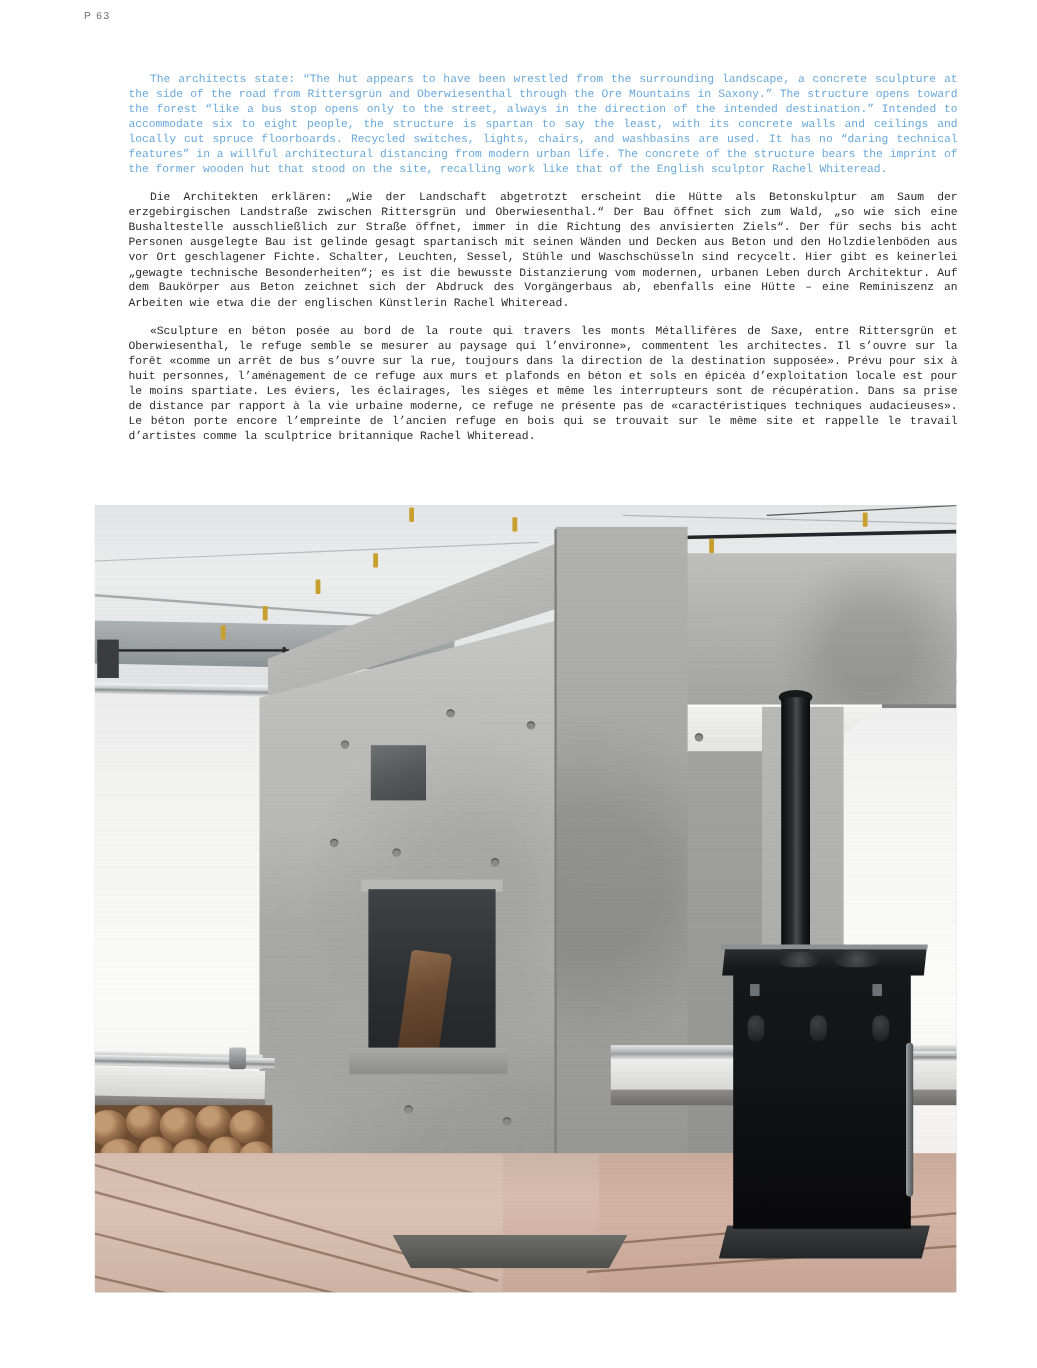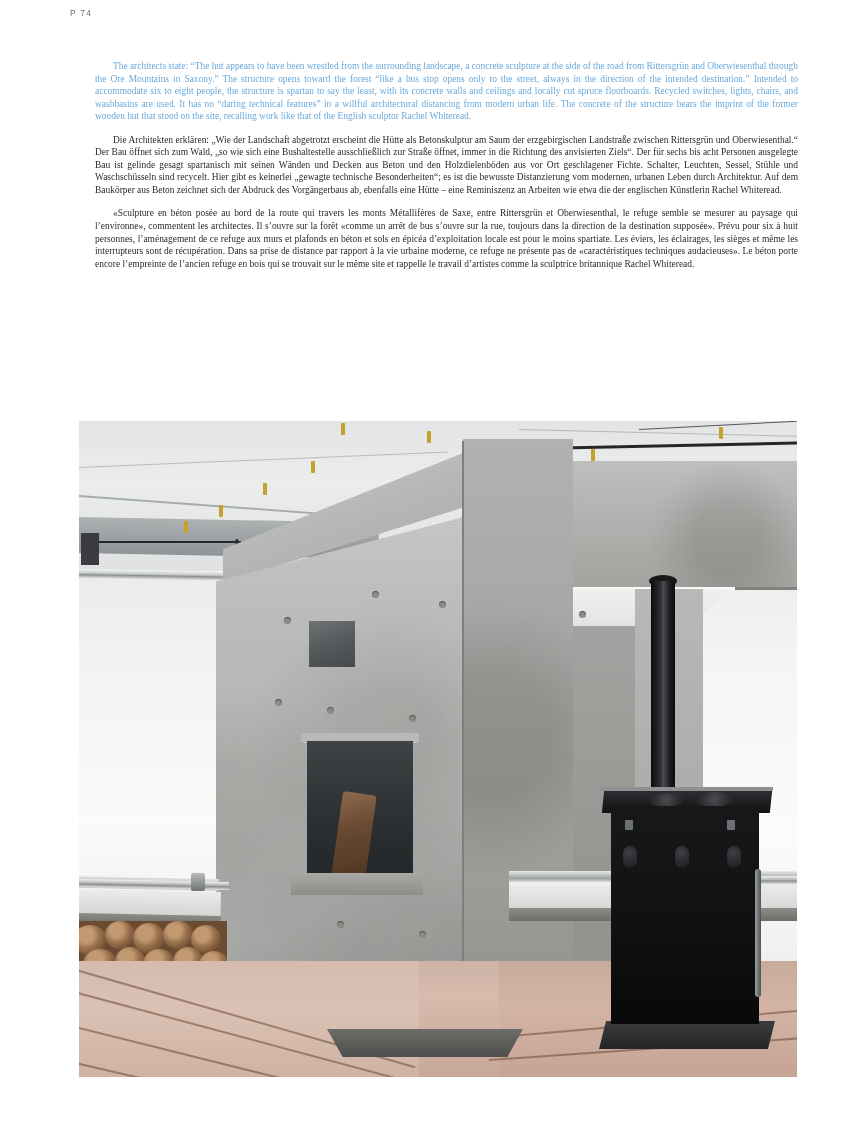--- a/index.html
+++ b/index.html
@@ -31,22 +31,22 @@
     position: absolute;
     left: 95px;
     top: 60px;
     width: 703px;
   }
   .para {
     text-align: justify;
     font-size: 9.45px;
     line-height: 12.55px;
     text-indent: 18px;
-    margin: 0 0 11px 0;
-    font-family: Liberation Serif, serif;
+    margin: 0 0 11px 12px;
+    font-family: Liberation Mono, monospace;
     word-spacing: -0.1px;
   }
   .para.en {
     color: #6aa9db;
   }
   .para.de,
   .para.fr {
     color: #2a2a2d;
   }
   .para.fr {
@@ -485,21 +485,21 @@
     position: absolute;
     inset: 0;
     background:
       repeating-linear-gradient(0deg, rgba(0,0,0,0.012) 0 1px, transparent 1px 3px);
     pointer-events: none;
   }
 </style>
 </head>
 <body>
 
-<div class="page-folio">P 74</div>
+<div class="page-folio">P 63</div>
 
 <div class="text-column">
 
   <p class="para en">The architects state: “The hut appears to have been wrestled from the surrounding landscape, a concrete sculpture at the side of the road from Rittersgrün and Oberwiesenthal through the Ore Mountains in Saxony.” The structure opens toward the forest “like a bus stop opens only to the street, always in the direction of the intended destination.” Intended to accommodate six to eight people, the structure is spartan to say the least, with its concrete walls and ceilings and locally cut spruce floorboards. Recycled switches, lights, chairs, and washbasins are used. It has no “daring technical features” in a willful architectural distancing from modern urban life. The concrete of the structure bears the imprint of the former wooden hut that stood on the site, recalling work like that of the English sculptor Rachel Whiteread.</p>
 
   <p class="para de">Die Architekten erklären: „Wie der Landschaft abgetrotzt erscheint die Hütte als Betonskulptur am Saum der erzgebirgischen Landstraße zwischen Rittersgrün und Oberwiesenthal.“ Der Bau öffnet sich zum Wald, „so wie sich eine Bushaltestelle ausschließlich zur Straße öffnet, immer in die Richtung des anvisierten Ziels“. Der für sechs bis acht Personen ausgelegte Bau ist gelinde gesagt spartanisch mit seinen Wänden und Decken aus Beton und den Holzdielenböden aus vor Ort geschlagener Fichte. Schalter, Leuchten, Sessel, Stühle und Waschschüsseln sind recycelt. Hier gibt es keinerlei „gewagte technische Besonderheiten“; es ist die bewusste Distanzierung vom modernen, urbanen Leben durch Architektur. Auf dem Baukörper aus Beton zeichnet sich der Abdruck des Vorgängerbaus ab, ebenfalls eine Hütte – eine Reminiszenz an Arbeiten wie etwa die der englischen Künstlerin Rachel Whiteread.</p>
 
   <p class="para fr">«Sculpture en béton posée au bord de la route qui travers les monts Métallifères de Saxe, entre Rittersgrün et Oberwiesenthal, le refuge semble se mesurer au paysage qui l’environne», commentent les architectes. Il s’ouvre sur la forêt «comme un arrêt de bus s’ouvre sur la rue, toujours dans la direction de la destination supposée». Prévu pour six à huit personnes, l’aménagement de ce refuge aux murs et plafonds en béton et sols en épicéa d’exploitation locale est pour le moins spartiate. Les éviers, les éclairages, les sièges et même les interrupteurs sont de récupération. Dans sa prise de distance par rapport à la vie urbaine moderne, ce refuge ne présente pas de «caractéristiques techniques audacieuses». Le béton porte encore l’empreinte de l’ancien refuge en bois qui se trouvait sur le même site et rappelle le travail d’artistes comme la sculptrice britannique Rachel Whiteread.</p>
 
 </div>

